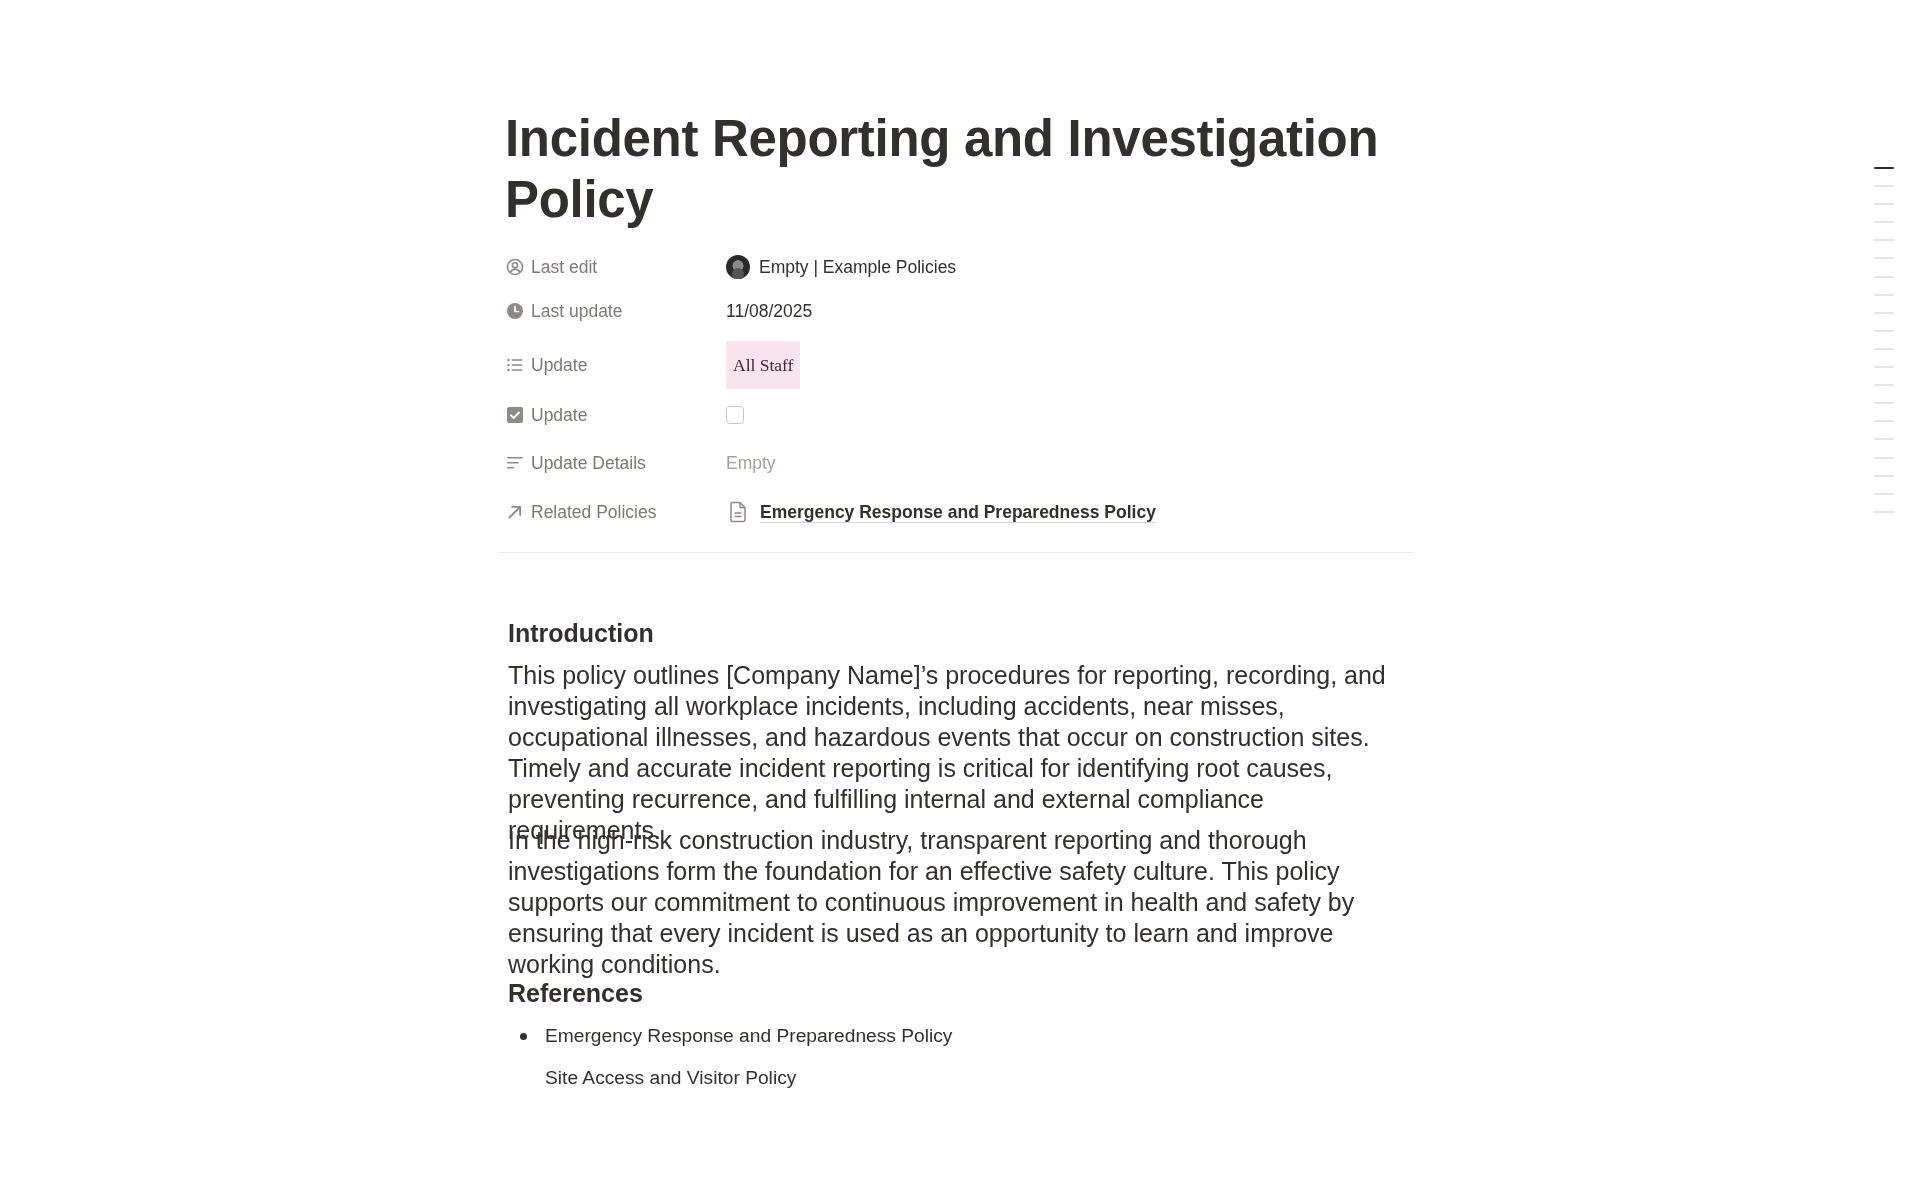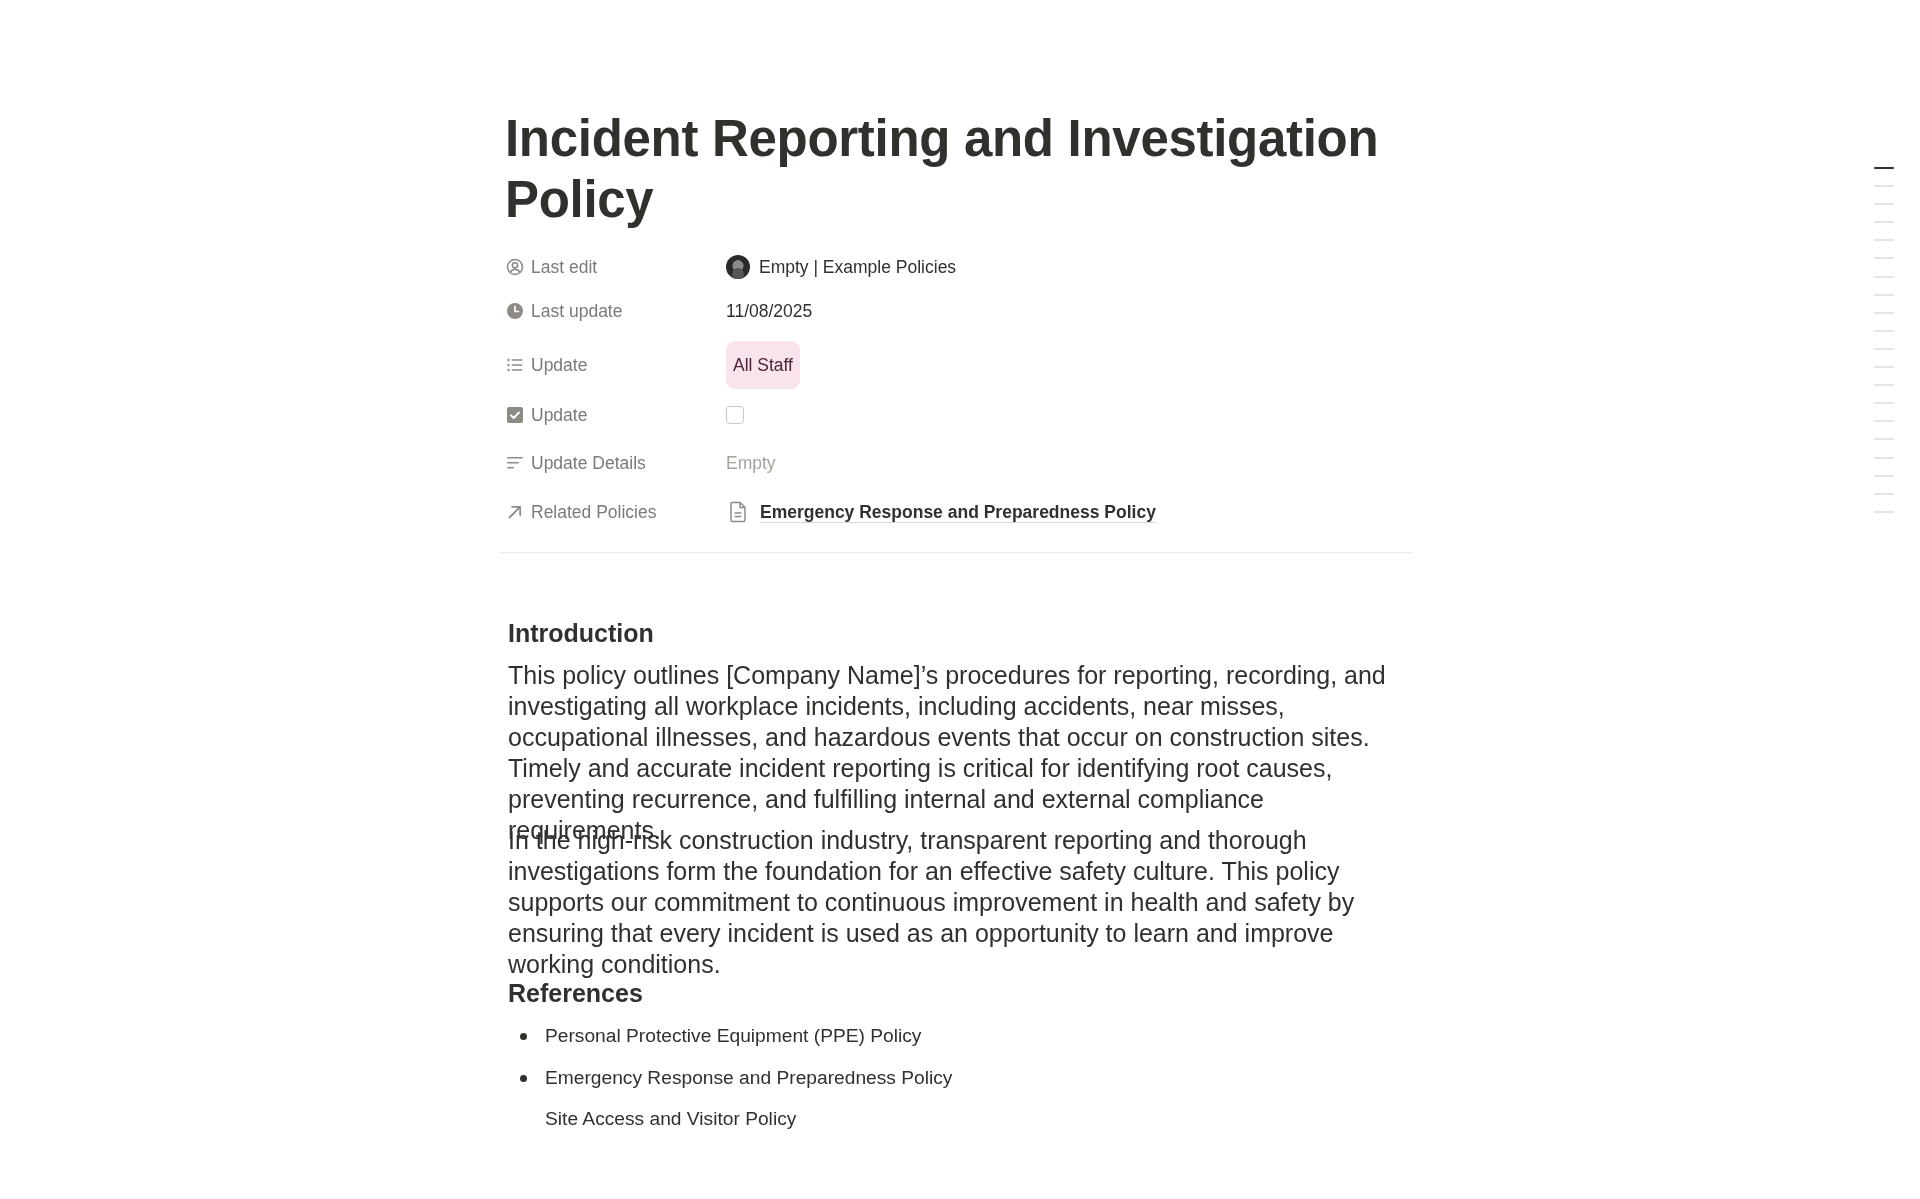--- a/index.html
+++ b/index.html
@@ -10,21 +10,21 @@
            font-size:51px; line-height:61px; font-weight:700; color:#32302c; letter-spacing:-0.3px; }
   .props { position:absolute; left:505px; top:243px; width:910px; }
   .prop-row { position:absolute; left:0; height:40px; width:910px; display:flex; align-items:center; }
   .prop-label { position:absolute; left:0; width:210px; display:flex; align-items:center;
                 font-size:17.5px; color:#7d7a75; }
   .prop-label .ico { width:20px; height:20px; margin-right:6px; display:inline-flex;
                      align-items:center; justify-content:center; }
   .prop-value { position:absolute; left:221px; display:flex; align-items:center; font-size:17.5px; color:#32302c; }
   .avatar { width:24px; height:24px; border-radius:50%; background:radial-gradient(circle at 50% 45%, #8a8a8a 0 30%, #2a2a2a 32% 100%); margin-right:9px; position:relative; overflow:hidden; }
   .avatar::after { content:""; position:absolute; left:6px; top:13px; width:12px; height:12px; border-radius:50%; background:#555; }
-  .tag { background:#f9e4ee; color:#4c2337; border-radius:9px; padding:12px 7px; font-size:17.5px; line-height:24px; }
+  .tag { background:#f9e4ee; color:#4c2337; border-radius:0; padding:12px 7px; font-size:17.5px; line-height:24px;font-family:Liberation Serif, serif; }
   .checkbox { width:18px; height:18px; border:1.5px solid #c9c7c2; border-radius:4px; box-sizing:border-box; }
   .empty { color:#a5a29c; }
   .related-link { font-weight:600; color:#32302c; text-decoration:none;
                   border-bottom:1.5px solid #d9d7d3; line-height:20px; }
   .doc-icon { width:20px; height:22px; margin-right:12px; margin-left:2px; }
   .divider { position:absolute; left:499px; top:552px; width:914px; height:0; border-top:1.5px solid #ebeae7; }
   .body { position:absolute; left:508px; top:0; width:900px; }
   .h2 { position:absolute; left:0; margin:0; font-size:25px; font-weight:700; color:#32302c; line-height:32px; }
   .para { position:absolute; left:0; width:900px; margin:0; font-size:25px; line-height:31px; color:#32302c; }
   .ref-list { position:absolute; left:0; margin:0; padding:0; list-style:none; }
@@ -149,21 +149,20 @@
 
   <div class="divider"></div>
 
   <div class="body">
     <h2 class="h2" style="top:617px">Introduction</h2>
     <p class="para" style="top:660px">This policy outlines [Company Name]’s procedures for reporting, recording, and investigating all workplace incidents, including accidents, near misses, occupational illnesses, and hazardous events that occur on construction sites. Timely and accurate incident reporting is critical for identifying root causes, preventing recurrence, and fulfilling internal and external compliance requirements.</p>
     <p class="para" style="top:825px">In the high-risk construction industry, transparent reporting and thorough investigations form the foundation for an effective safety culture. This policy supports our commitment to continuous improvement in health and safety by ensuring that every incident is used as an opportunity to learn and improve working conditions.</p>
 
     <h2 class="h2" style="top:977px">References</h2>
     <ul class="ref-list" style="top:1023px">
-      <li class="ref-item"><span class="bullet"></span><span>Personal Protective Equipment (PPE) Policy</span></li>
       <li class="ref-item"><span class="bullet"></span><span>Emergency Response and Preparedness Policy</span></li>
       <li class="ref-item"><span>Site Access and Visitor Policy</span></li>
     </ul>
   </div>
 
   <div class="toc" id="toc">
       <span class="toc-line active"></span>
       <span class="toc-line"></span>
       <span class="toc-line"></span>
       <span class="toc-line"></span>

